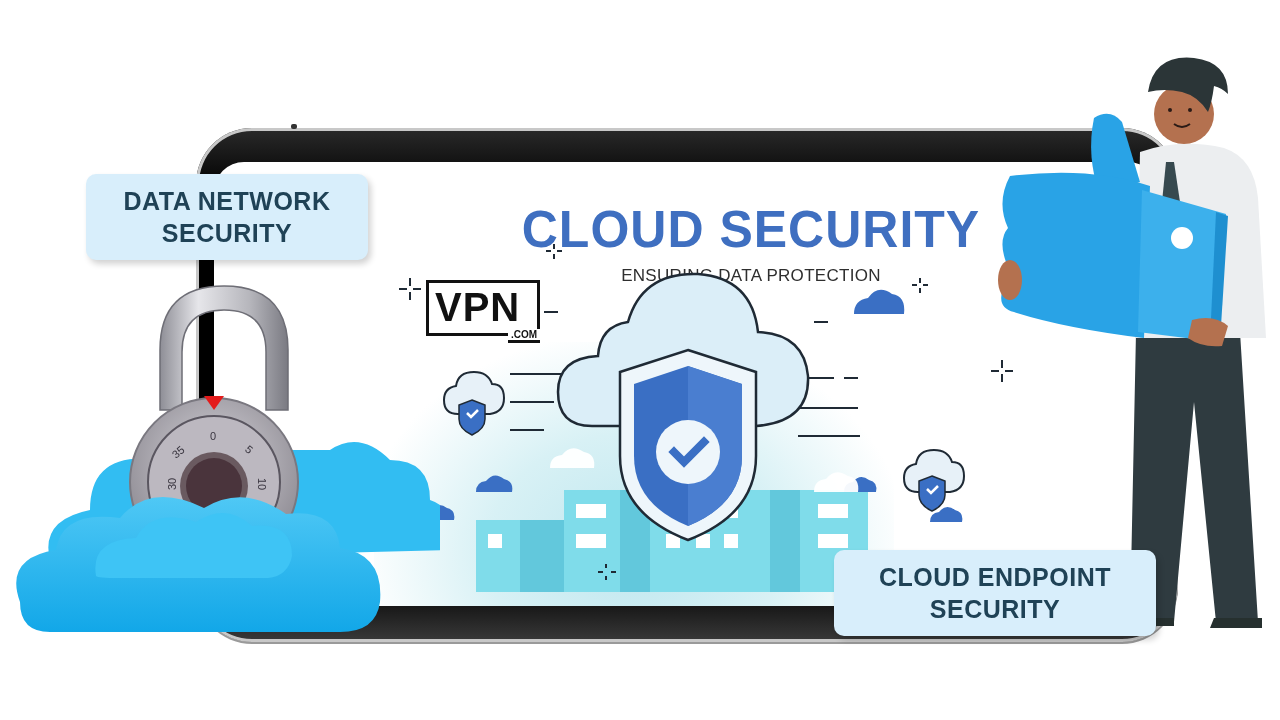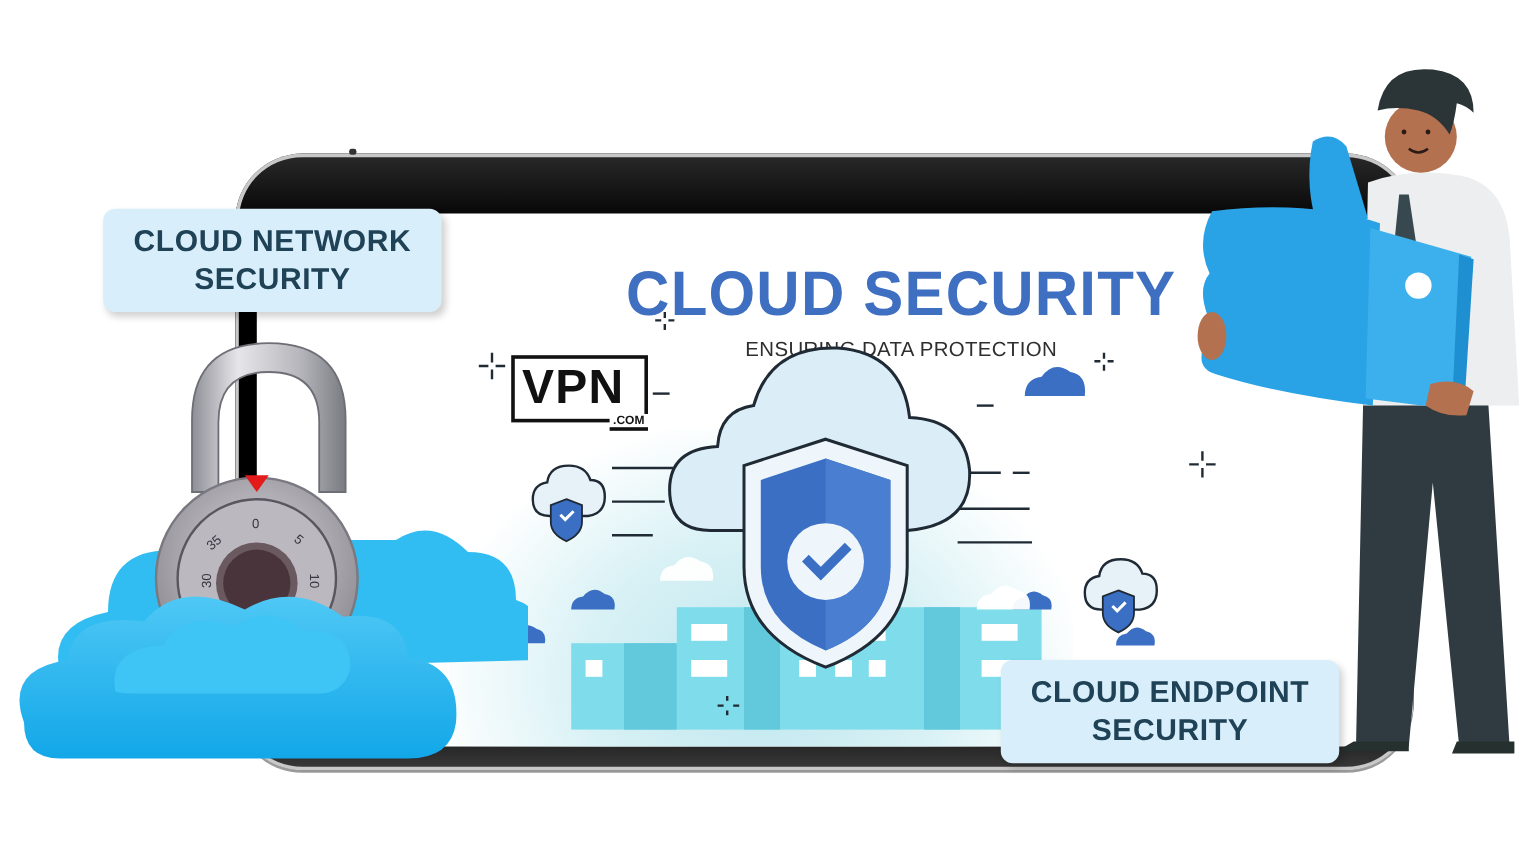--- a/index.html
+++ b/index.html
@@ -10,21 +10,21 @@
     .phone {
       position: absolute; left: 196px; top: 128px; width: 982px; height: 514px;
       border-radius: 56px;
       background: linear-gradient(#2a2a2a, #000 12%, #000 88%, #3a3a3a);
       box-shadow: 0 0 0 3px #c8c8c8 inset, 0 2px 0 #9a9a9a;
     }
     .phone-btn {
       position: absolute; height: 5px; background: #333; top: -4px; border-radius: 2px;
     }
     .screen {
-      position: absolute; left: 18px; top: 50px; width: 944px; height: 444px;
+      position: absolute; left: 18px; top: 34px; width: 944px; height: 444px;
       border-radius: 30px; background: #ffffff; overflow: hidden;
     }
     .glow {
       position: absolute; left: 160px; top: 180px; width: 520px; height: 300px;
       background: radial-gradient(ellipse at 50% 70%, #bfe7ef 0%, #d8f1f5 40%, rgba(255,255,255,0) 75%);
     }
 
     .title {
       position: absolute; left: 0; width: 100%; top: 38px; text-align: center;
       font-family: "Liberation Sans", sans-serif; font-weight: 700; font-size: 50px;
@@ -51,21 +51,21 @@
 
     
     .label-box {
       position: absolute; background: #d8eefb; border-radius: 10px;
       box-shadow: 3px 4px 6px rgba(0,0,0,0.18);
       color: #1f4256; font-weight: 700; font-size: 25px; text-align: center; line-height: 32px;
       letter-spacing: 0.5px;
       display: flex; flex-direction: column; justify-content: center;
     }
     .label-network { left: 86px; top: 174px; width: 282px; height: 86px; }
-    .label-endpoint { left: 834px; top: 550px; width: 282px; height: 86px; }
+    .label-endpoint { left: 834px; top: 550px; width: 322px; height: 86px; }
 
     
     .person { position: absolute; left: 996px; top: 52px; width: 284px; height: 600px; }
 
     svg { display: block; }
   </style>
 </head>
 <body>
 
 <div class="phone">
@@ -197,21 +197,21 @@
     </g>
     <circle cx="214" cy="206" r="34" fill="#6a5a60"></circle>
     <circle cx="214" cy="206" r="28" fill="#4a343c"></circle>
   </g>
 
   <path d="M20 322 q-16 -44 36 -52 q6 -40 64 -32 q30 -36 84 -10 q40 -24 82 6 q50 -6 54 34 q44 6 40 54 q-4 30 -40 30 h-290 q-30 0 -30 -30 z" fill="url(#cloudg)"></path>
   <path d="M96 296 q-6 -36 40 -38 q16 -30 60 -16 q30 -20 56 4 q40 -4 40 30 q-4 20 -24 22 h-150 q-20 0 -22 -2 z" fill="#3ec4f5"></path>
 </svg>
 
 <div class="label-box label-network">
-  <span>CLOUD NETWORK</span>
+  <span>DATA NETWORK</span>
   <span>SECURITY</span>
 </div>
 
 <svg class="person" width="284" height="600" viewBox="0 0 284 600">
 
   <path d="M140 280 h104 l18 290 h-42 l-22 -220 l-20 220 h-44 z" fill="#2f3b40"></path>
   <path d="M132 566 h46 v8 h-60 z M218 566 h48 v10 h-52 z" fill="#26302f"></path>
 
   <path d="M144 100 q40 -14 84 -4 q30 10 34 50 l8 140 h-130 z" fill="#eceef0"></path>
   <path d="M170 110 l8 0 l6 40 l-10 14 l-8 -14 z" fill="#37494f"></path>

